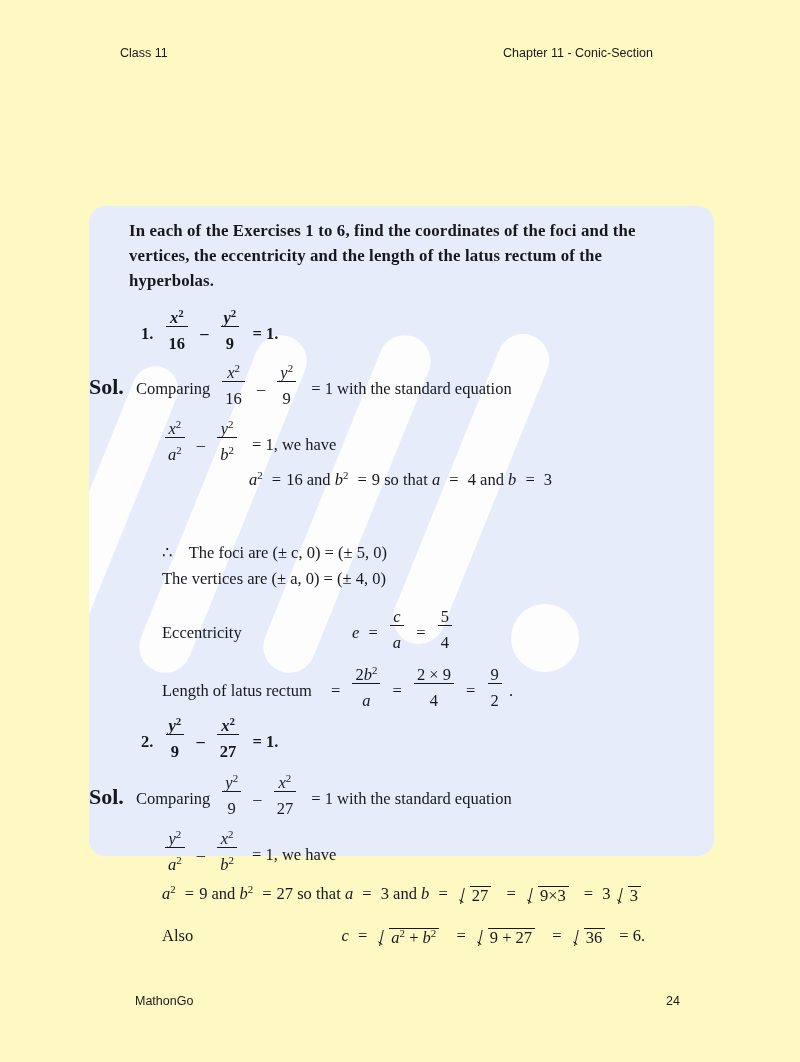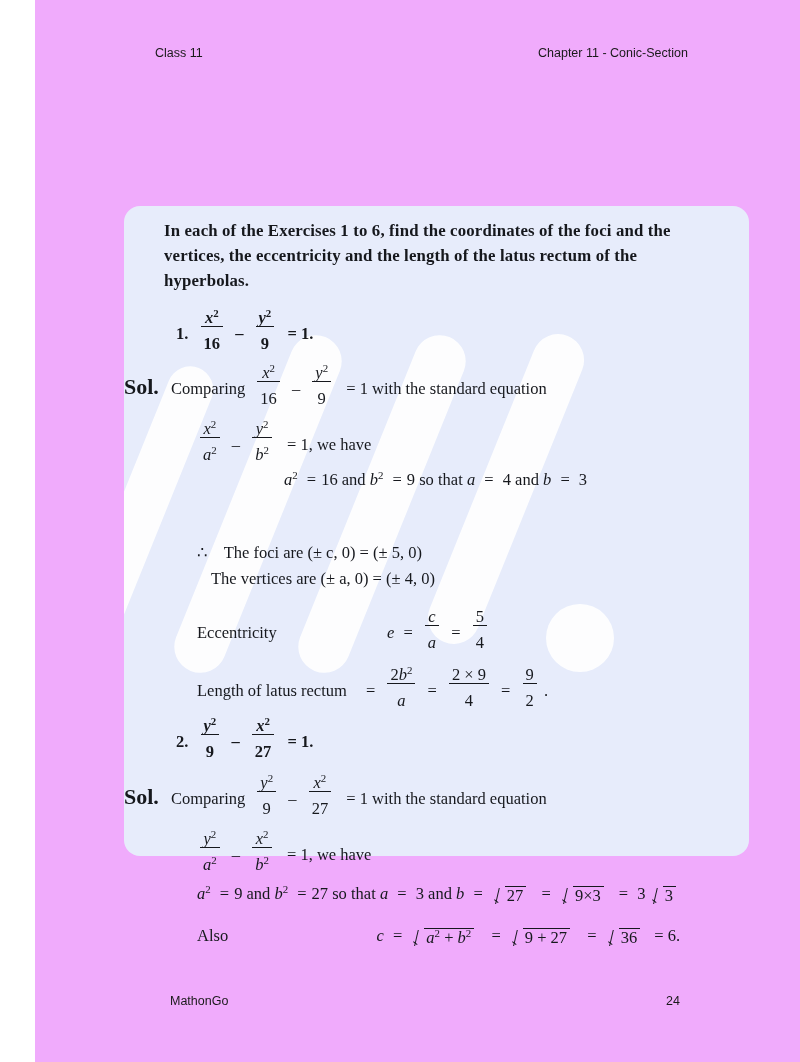--- a/index.html
+++ b/index.html
@@ -12,22 +12,21 @@
     height: 1062px;
     position: relative;
     font-family: "Liberation Serif", serif;
     overflow: hidden;
   }
 
   
   .page {
     position: absolute;
     inset: 0;
-    background: #f0abfc;
-    margin-left: 35px;
+    background: #fef9c3;
   }
 
   
   .header {
     position: absolute;
     top: 46px;
     left: 120px;
     right: 120px;
     height: 20px;
     font-family: "Liberation Sans", sans-serif;
@@ -279,21 +278,21 @@
       <span class="op">=</span>16 and <span class="ital">b</span><sup class="exp">2</sup>
       <span class="op">=</span>9 so that <span class="ital">a</span> <span class="op">=</span> 4 and <span class="ital">b</span> <span class="op">=</span> 3
     </div>
 
 
     <div class="line" style="left:73px; top:339px;">
       <span>∴</span>
       <span style="margin-left:12px;">The foci are (± c, 0) = (± 5, 0)</span>
     </div>
 
-    <div class="line" style="left:87px; top:365px;">The vertices are (± a, 0) = (± 4, 0)</div>
+    <div class="line" style="left:73px; top:365px;">The vertices are (± a, 0) = (± 4, 0)</div>
 
     <div class="line" style="left:73px; top:402px;">
       <span>Eccentricity</span>
       <span style="display:inline-block;width:102px;"></span>
       <span class="ital">e</span>
       <span class="op">=</span>
       <span class="frac big">
         <span class="num ital">c</span>
         <span class="den ital">a</span>
       </span>

